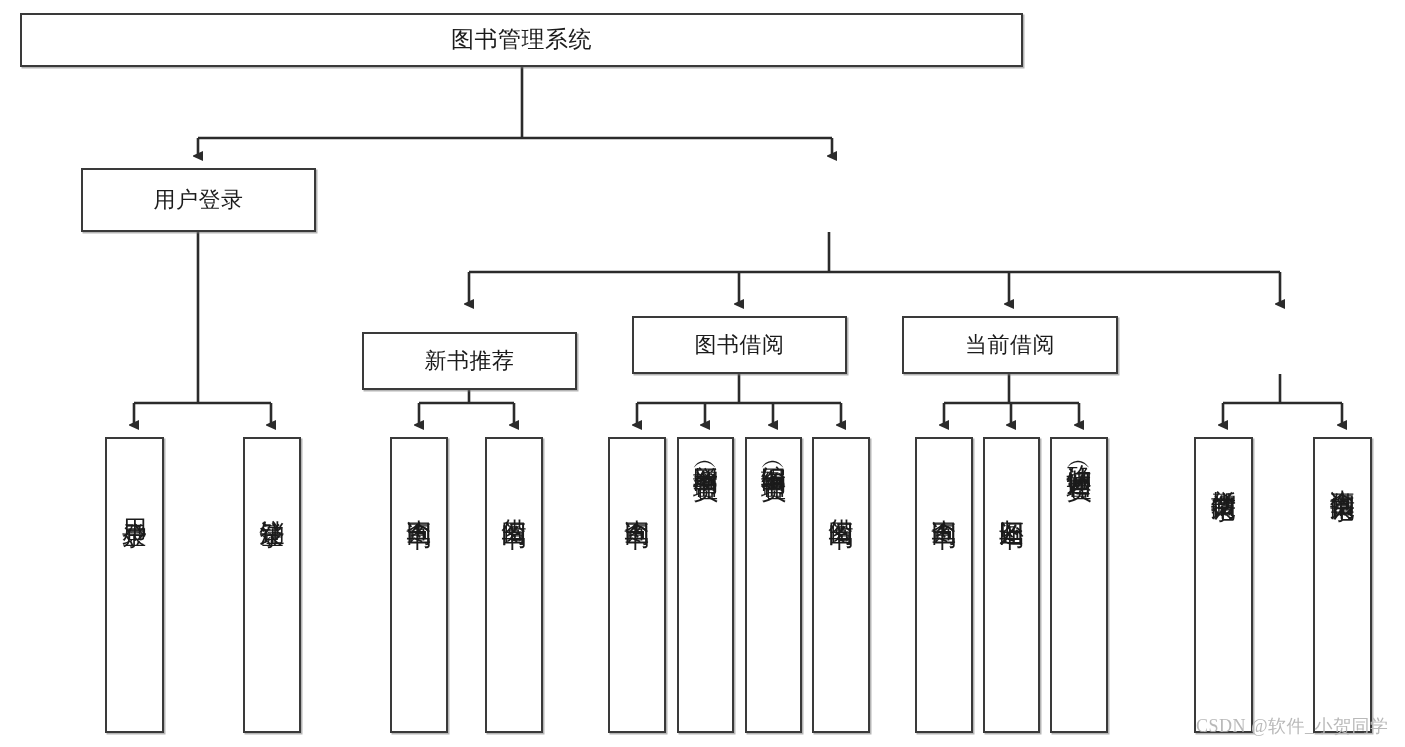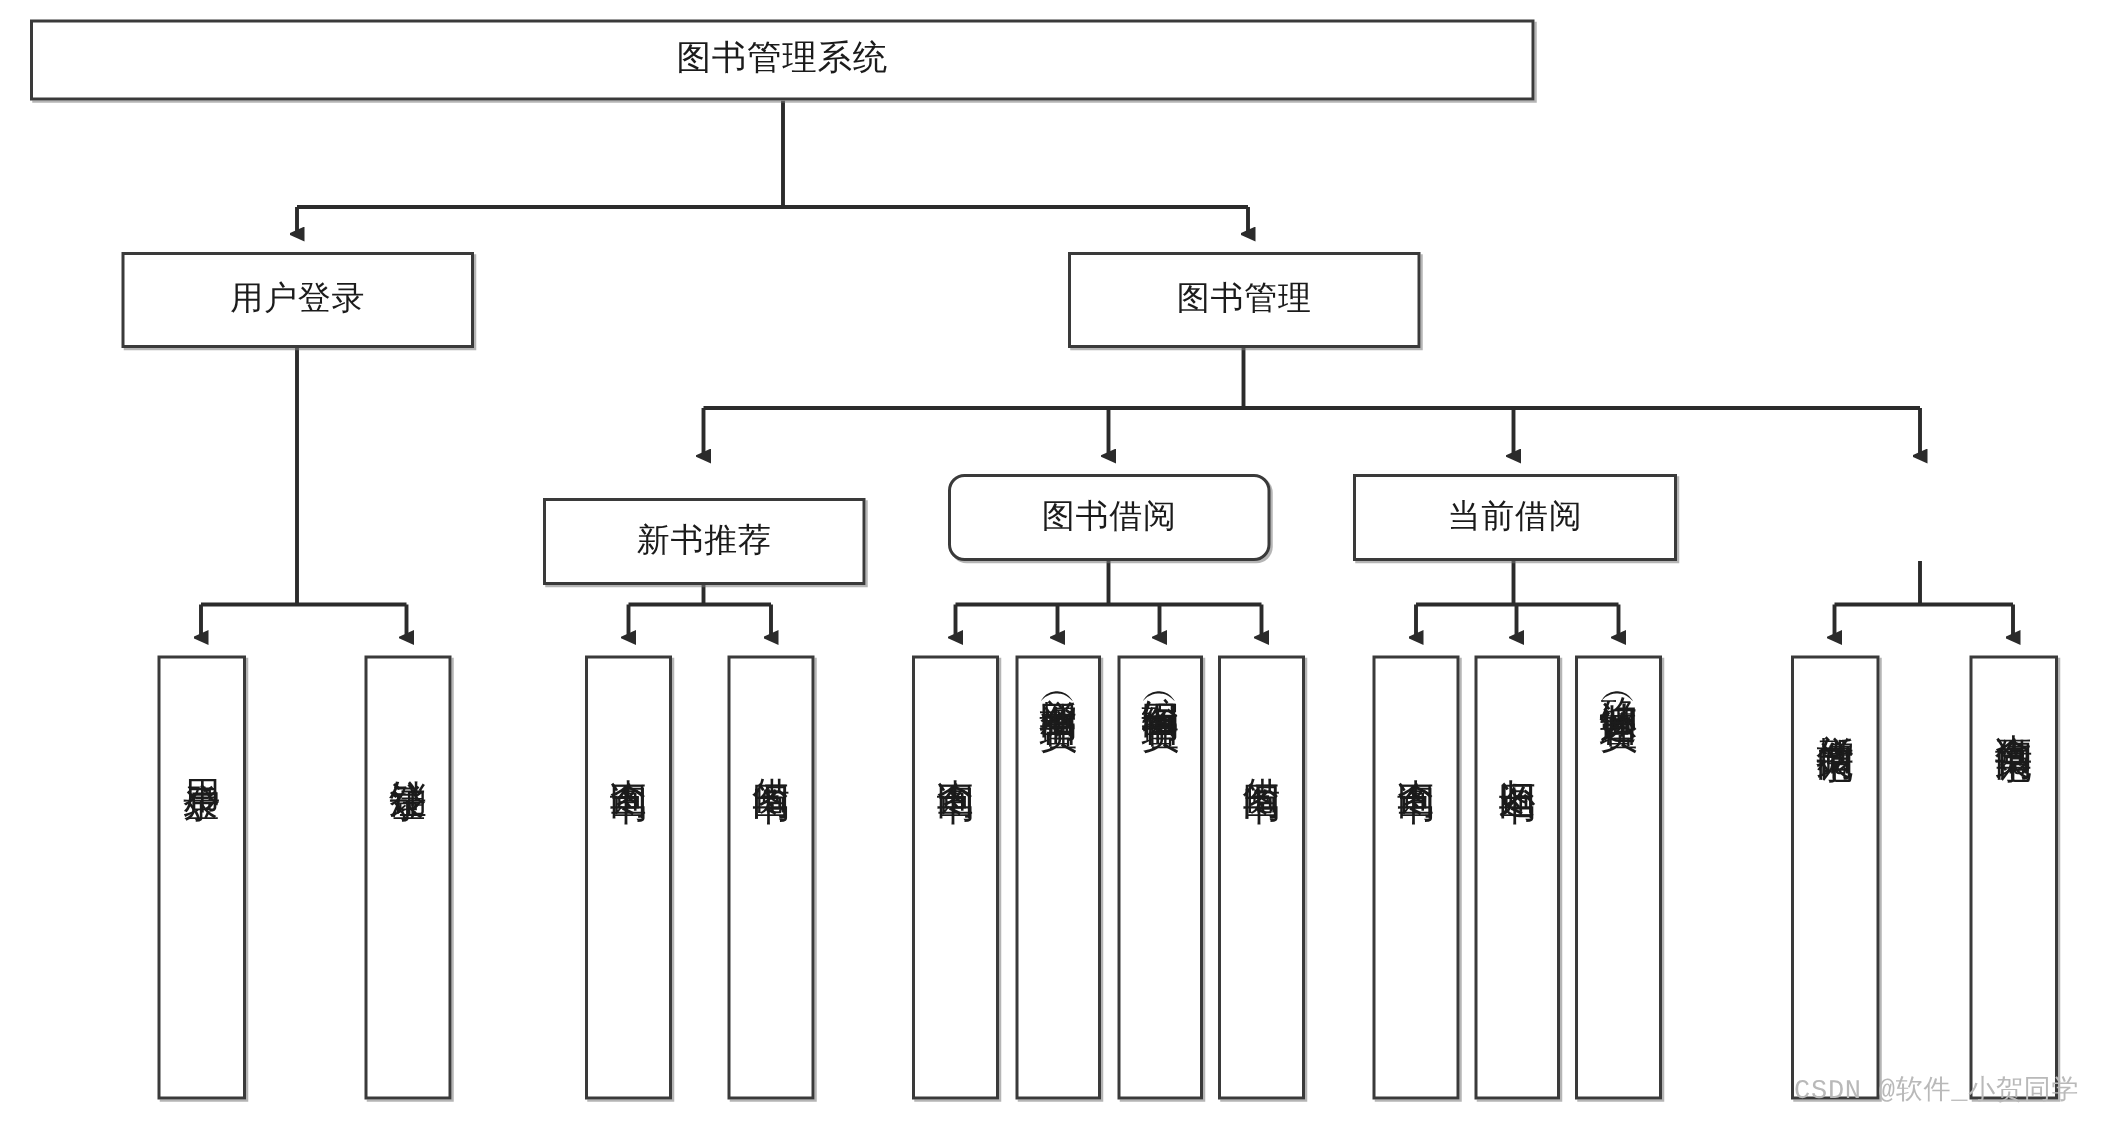--- a/index.html
+++ b/index.html
@@ -55,21 +55,21 @@
     letter-spacing: 2px;
     line-height: 1;
     white-space: pre;
   }
   .watermark {
     position: absolute;
     color: #b9b9b9;
     font-size: 18px;
     letter-spacing: 0.5px;
     white-space: nowrap;
-    font-family: Liberation Mono, monospace;
+    font-family: Liberation Serif, serif;
   }
 </style>
 </head>
 <body>
 
 <div id="canvas">
 
   <svg class="connectors" viewBox="0 0 1405 747" xmlns="http://www.w3.org/2000/svg">
     <defs>
       <marker id="arrow" markerWidth="10" markerHeight="10" refX="5" refY="5" orient="auto" markerUnits="userSpaceOnUse">
@@ -122,29 +122,26 @@
   </svg>
 
   <div class="node horiz title" style="left:20px; top:13px; width:1003px; height:54px;">
     <span class="label">图书管理系统</span>
   </div>
 
   <div class="node horiz" style="left:81px; top:168px; width:235px; height:64px;">
     <span class="label">用户登录</span>
   </div>
 
-  <div class="node horiz" style="left:712px; top:168px; width:235px; height:64px;">
-    <span class="label">图书管理</span>
-  </div>
 
   <div class="node horiz" style="left:362px; top:332px; width:215px; height:58px;">
     <span class="label">新书推荐</span>
   </div>
 
-  <div class="node horiz" style="left:632px; top:316px; width:215px; height:58px;border-radius:11px;">
+  <div class="node horiz" style="left:632px; top:316px; width:215px; height:58px;">
     <span class="label">图书借阅</span>
   </div>
 
   <div class="node horiz" style="left:902px; top:316px; width:216px; height:58px;">
     <span class="label">当前借阅</span>
   </div>
 
 
   <div class="node vert" style="left:105px; top:437px; width:59px; height:296px; padding-top:60px;">
     <span class="label">用户登录</span>

